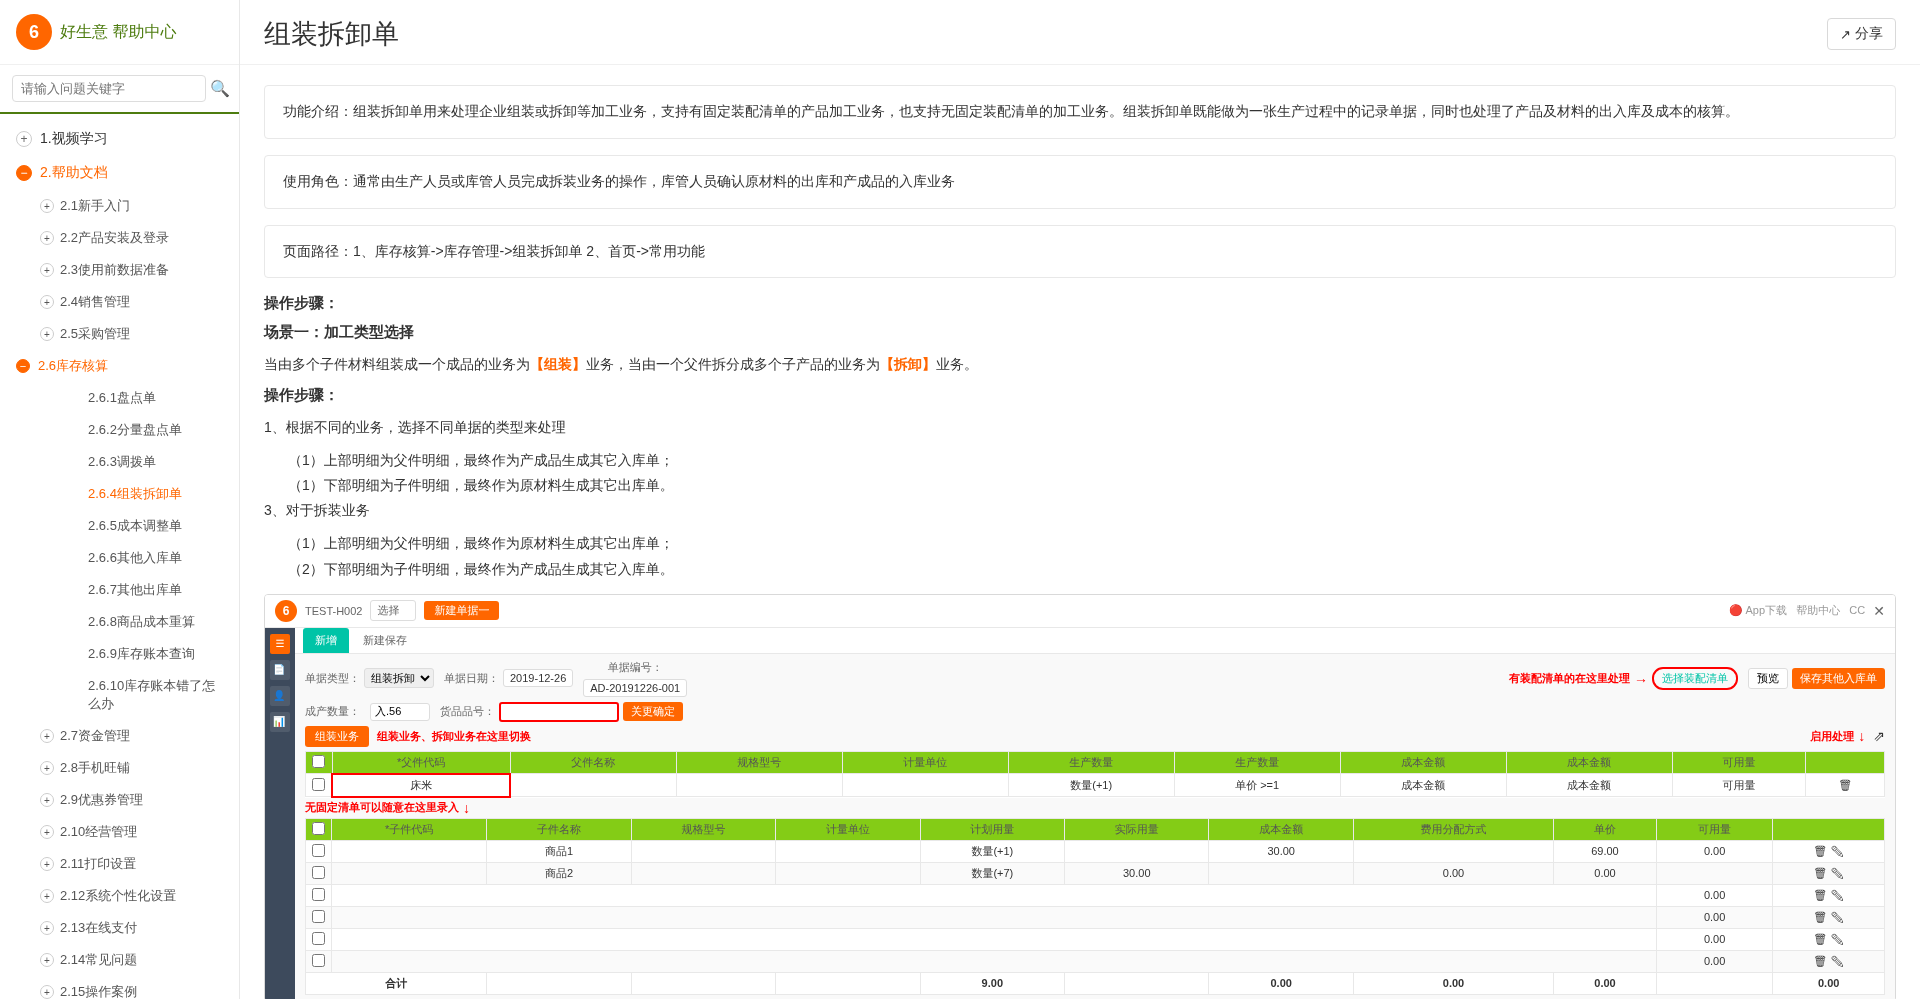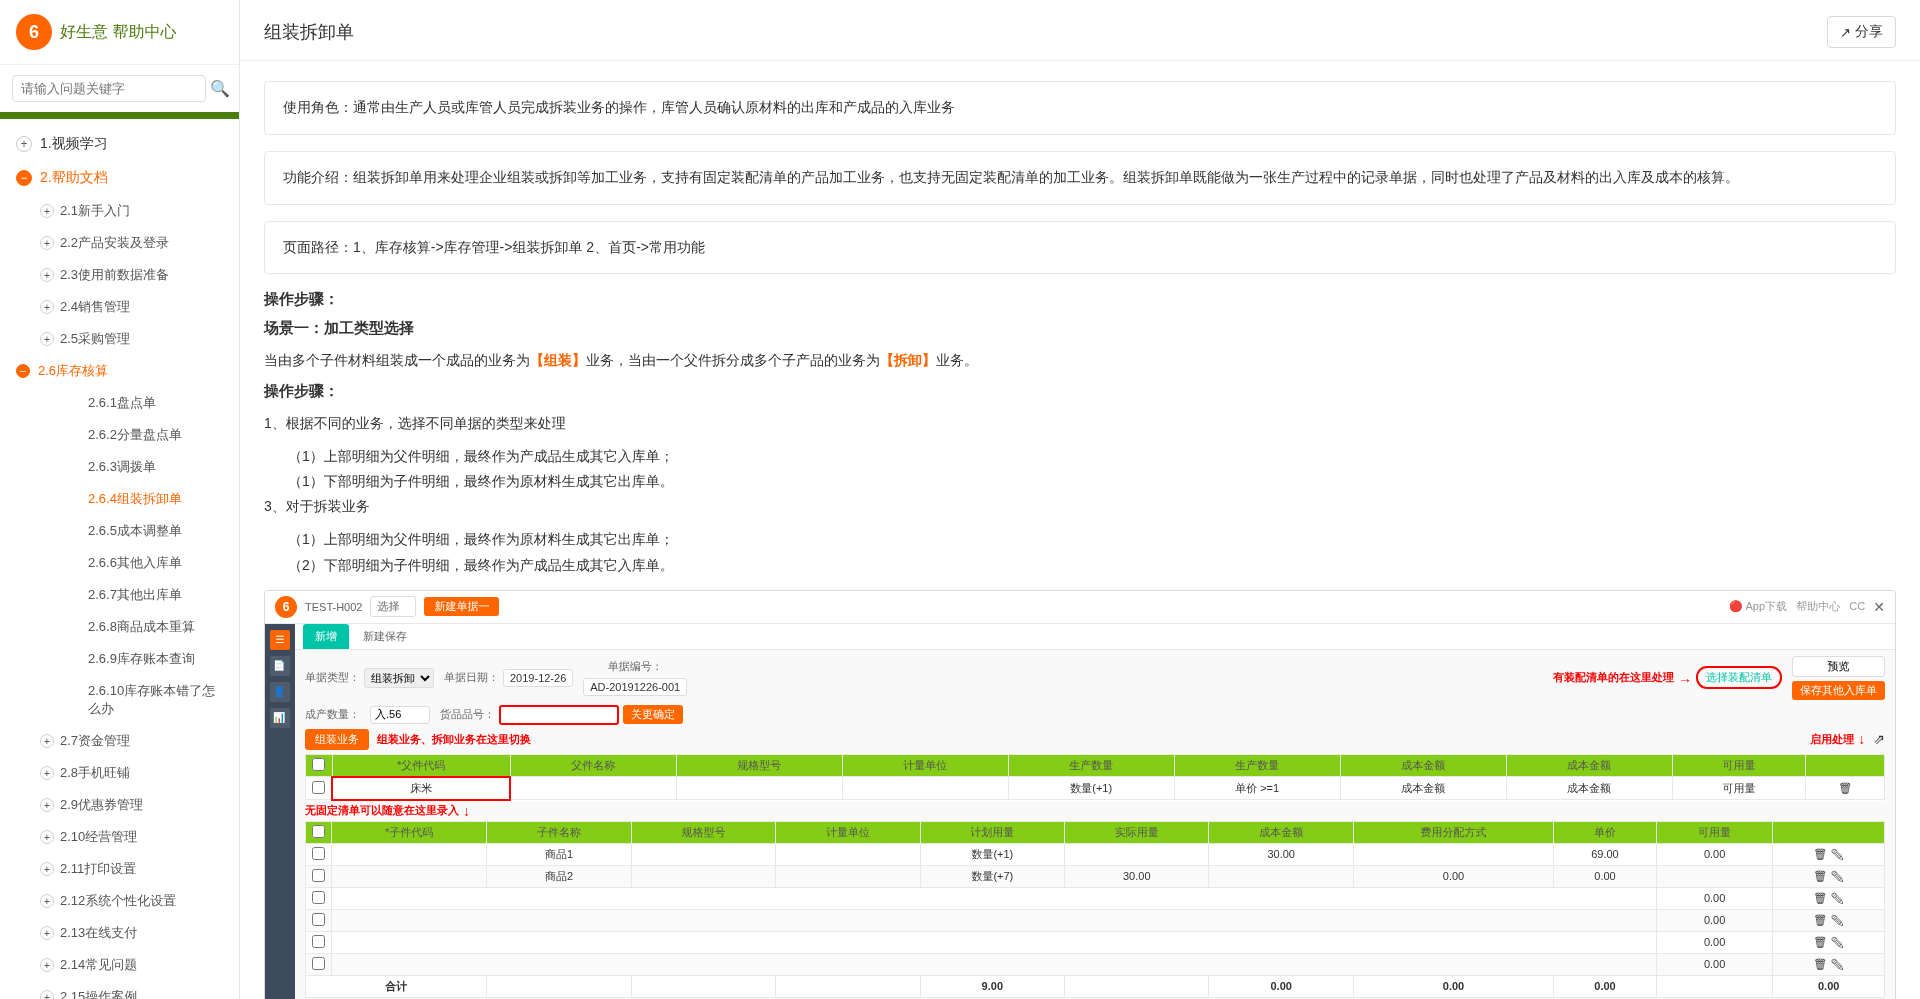--- a/index.html
+++ b/index.html
@@ -36,21 +36,21 @@
       margin-right: 8px;
       flex-shrink: 0;
     }
     .logo-text {
       font-size: 16px;
       font-weight: normal;
       color: #4d7c0f;
     }
     .sidebar-search {
       padding: 10px 12px;
-      border-bottom: 7px solid #4d7c0f;
+      border-bottom: 2px solid #4d7c0f;
       display: flex;
     }
     .sidebar-search input {
       flex: 1;
       border: 1px solid #ddd;
       border-radius: 4px;
       padding: 5px 8px;
       font-size: 13px;
       outline: none;
       color: #999;
@@ -146,21 +146,21 @@
     }
     .main-header {
       display: flex;
       align-items: center;
       justify-content: space-between;
       padding: 16px 24px 12px 24px;
       border-bottom: 1px solid #f0f0f0;
       background: #fff;
     }
     .main-title {
-      font-size: 18px;
+      font-size: 27px;
       font-weight: 500;
       color: #333;
     }
     .share-btn {
       display: flex;
       align-items: center;
       gap: 4px;
       border: 1px solid #d9d9d9;
       border-radius: 4px;
       padding: 6px 12px;
@@ -337,25 +337,25 @@
   <div class="main-header">
     <h1 class="main-title">组装拆卸单</h1>
     <button class="share-btn">
       <span style="font-size:13px;">↗</span>
       <span>分享</span>
     </button>
   </div>
   <div class="main-content">
 
     <div class="info-block">
+      <span>功能介绍：组装拆卸单用来处理企业组装或拆卸等加工业务，支持有固定装配清单的产品加工业务，也支持无固定装配清单的加工业务。组装拆卸单既能做为一张生产过程中的记录单据，同时也处理了产品及材料的出入库及成本的核算。</span>
+    </div>
+
+    <div class="info-block">
       <span>使用角色：通常由生产人员或库管人员完成拆装业务的操作，库管人员确认原材料的出库和产成品的入库业务</span>
-    </div>
-
-    <div class="info-block">
-      <span>功能介绍：组装拆卸单用来处理企业组装或拆卸等加工业务，支持有固定装配清单的产品加工业务，也支持无固定装配清单的加工业务。组装拆卸单既能做为一张生产过程中的记录单据，同时也处理了产品及材料的出入库及成本的核算。</span>
     </div>
 
     <div class="info-block">
       <span>页面路径：1、库存核算-&gt;库存管理-&gt;组装拆卸单 2、首页-&gt;常用功能</span>
     </div>
 
     <div>
       <div class="section-title">操作步骤：</div>
       <div class="section-title">场景一：加工类型选择</div>
       <div class="step-text">
@@ -417,21 +417,21 @@
                   <span style="font-size:11px;color:#666;">单据编号：</span>
                   <span style="font-size:11px;border:1px solid #ddd;padding:2px 6px;border-radius:3px;background:#fff;">AD-20191226-001</span>
                 </div>
                 <div style="flex:1;"></div>
 
                 <div style="position:relative;display:flex;align-items:center;gap:4px;">
                   <span style="font-size:11px;color:#f00;font-weight:bold;">有装配清单的在这里处理</span>
                   <span style="color:#f00;font-size:14px;">→</span>
                   <div style="border:2px solid #f00;border-radius:11px;padding:2px 8px;font-size:11px;color:#00c4a7;cursor:pointer;">选择装配清单</div>
                 </div>
-                <div style="display:flex;gap:4px;flex-direction:column;">
+                <div style="display:flex;gap:4px;">
                   <button style="background:#fff;border:1px solid #ddd;border-radius:3px;padding:2px 8px;font-size:11px;cursor:pointer;">预览</button>
                   <button style="background:#f60;color:#fff;border:none;border-radius:3px;padding:2px 8px;font-size:11px;cursor:pointer;">保存其他入库单</button>
                 </div>
               </div>
 
               <div style="display:flex;align-items:center;gap:10px;margin-bottom:4px;">
                 <span style="font-size:11px;color:#666;">成产数量：</span>
                 <input style="width: 60px; font-size: 11px; border: 1px solid rgb(221, 221, 221); padding: 2px 4px; border-radius: 3px;" value="入.56">
                 <div style="position:relative;display:flex;align-items:center;gap:4px;">
                   <span style="font-size:11px;color:#666;">货品品号：</span>

